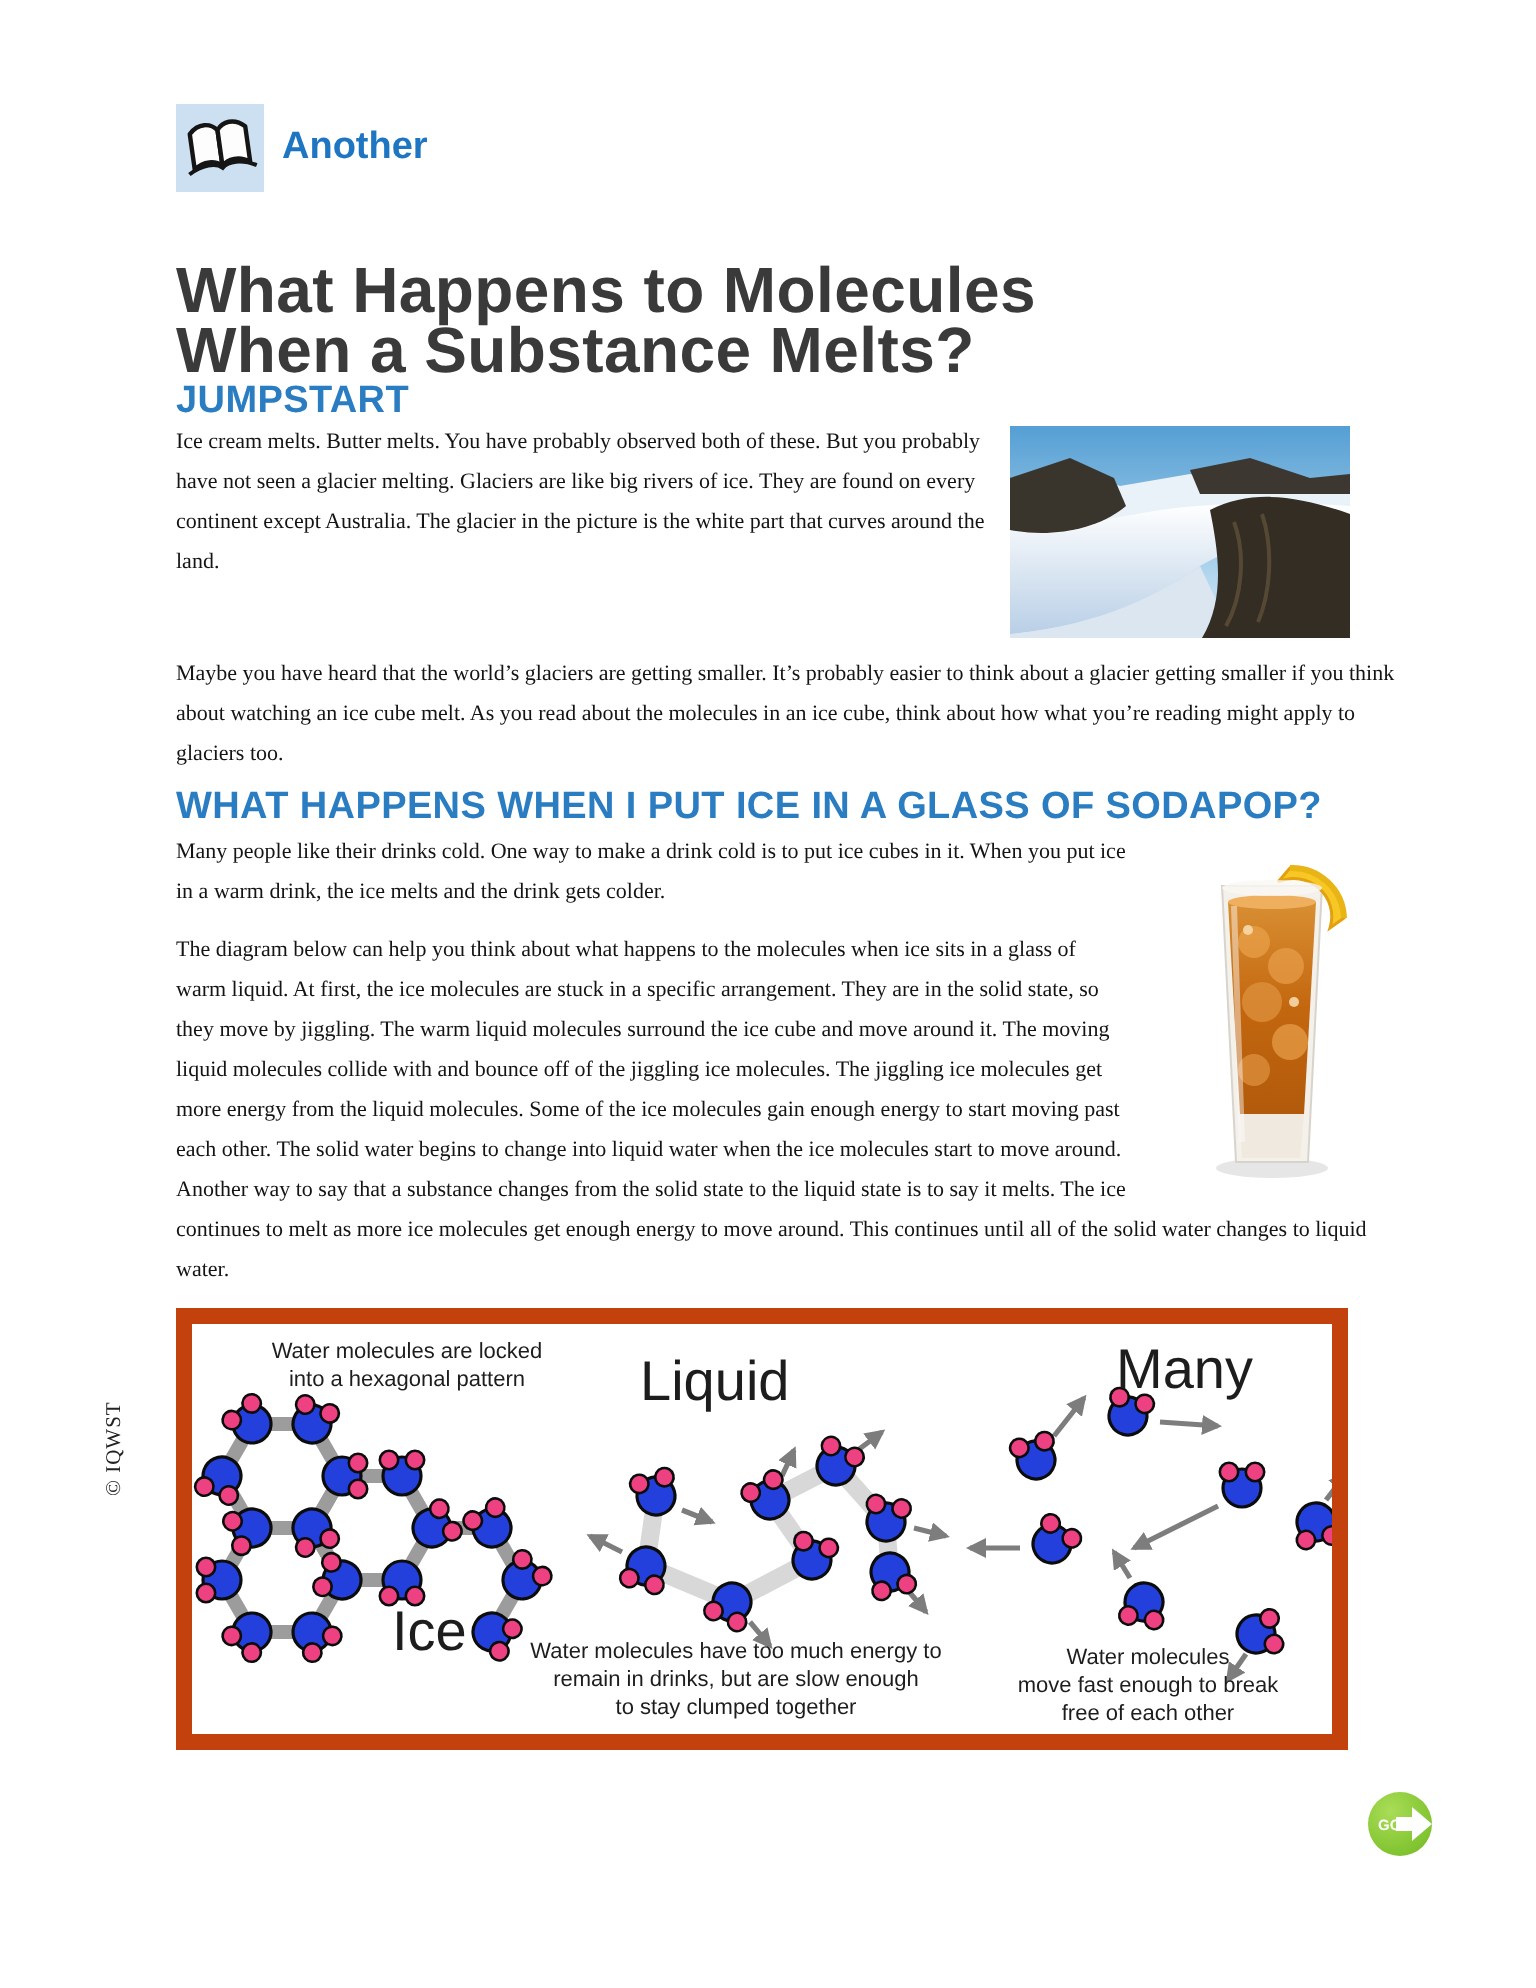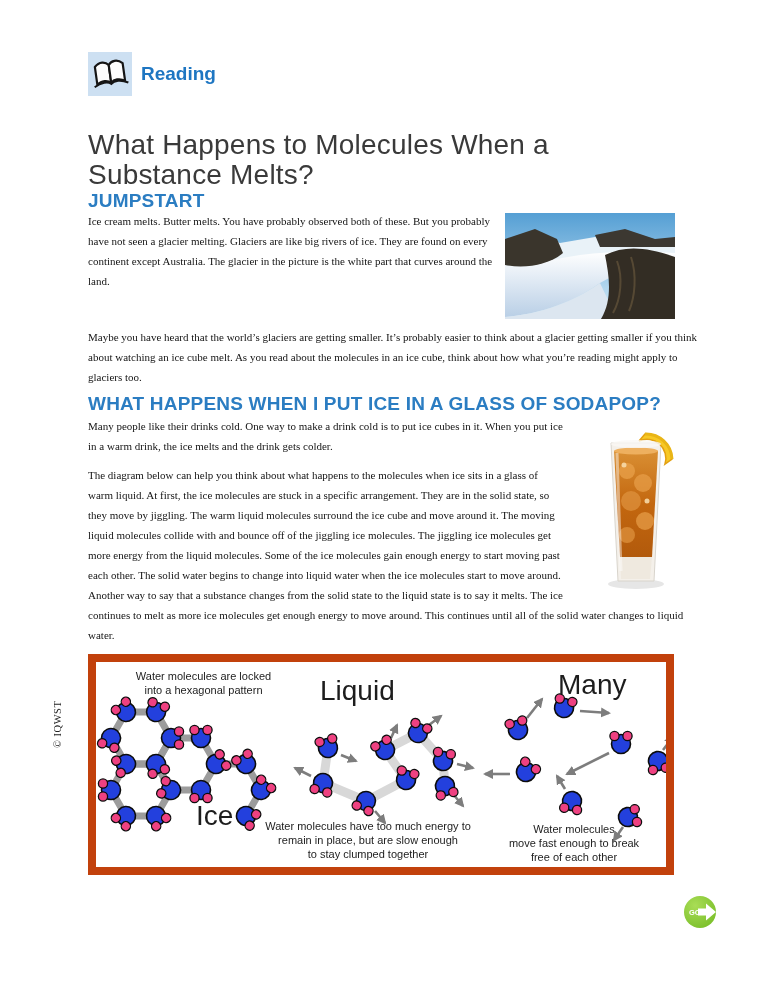--- a/index.html
+++ b/index.html
@@ -4,22 +4,22 @@
 <style>
   html,body{margin:0;padding:0;background:#fff;}
   .page{position:relative;width:768px;height:994px;background:#ffffff;overflow:hidden;
         font-family:"Liberation Serif",serif;color:#141414;}
   .content{position:absolute;left:88px;top:0;width:618px;}
 
   header{margin-top:52px;display:flex;align-items:center;gap:9px;height:44px;}
   .book-badge{width:44px;height:44px;background:#cde0f2;flex:0 0 auto;}
   .reading-label{font-family:"Liberation Sans",sans-serif;font-weight:bold;font-size:19px;color:#1e76c2;}
 
-  h1{margin:34px 0 0 0;font-family:"Liberation Sans",sans-serif;font-weight:normal;
-     font-size:28px;line-height:30px;color:#3a3a3a;width:500px;letter-spacing:.2px;}
+  h1{margin:34px 0 0 0;font-family:"Liberation Sans",sans-serif;font-weight:bold;
+     font-size:32px;line-height:30px;color:#3a3a3a;width:500px;letter-spacing:.2px;}
   h2{margin:0;font-family:"Liberation Sans",sans-serif;font-weight:bold;
      font-size:19px;line-height:16px;color:#2b7dc2;letter-spacing:.2px;}
   h2.jumpstart{margin-top:3px;margin-bottom:2px;}
   h2.sodapop{clear:both;margin-top:1px;margin-bottom:4px;}
 
   p{margin:0 0 9px 0;font-size:11px;line-height:20px;}
   p.clear{clear:both;}
   strong{font-weight:normal;}
 
   .glacier{float:right;width:170px;height:106px;margin:2px 31px 8px 12px;}
@@ -58,21 +58,21 @@
     <header>
       <div class="book-badge">
         <svg viewBox="0 0 44 44">
           <g transform="rotate(-8 22 22)">
             <path d="M8,13 C13,8 19,9 22,13 L22,31 C19,28 13,27 8,31 Z" fill="#fdfdfd" stroke="#151515" stroke-width="2.2" stroke-linejoin="round"></path>
             <path d="M36,13 C31,8 25,9 22,13 L22,31 C25,28 31,27 36,31 Z" fill="#fdfdfd" stroke="#151515" stroke-width="2.2" stroke-linejoin="round"></path>
             <path d="M5,33 C12,29 19,29 22,32 C25,29 32,29 39,33" fill="none" stroke="#151515" stroke-width="2"></path>
           </g>
         </svg>
       </div>
-      <span class="reading-label">Reading</span>
+      <span class="reading-label">Another</span>
     </header>
 
     <h1>What Happens to Molecules When a Substance Melts?</h1>
 
     <h2 class="jumpstart">JUMPSTART</h2>
 
     <div class="wrapblock">
       <div class="glacier">
         <svg viewBox="0 0 170 106" preserveAspectRatio="none">
           <defs>
@@ -205,21 +205,21 @@
           <use href="#mol" transform="translate(476,139) rotate(190)"></use>
           <use href="#mol" transform="translate(532,155) rotate(80)"></use>
         </g>
       </svg>
 
       <div class="dcap ice-cap">Water molecules are locked
 into a hexagonal pattern</div>
       <div class="dlabel ice-lab">Ice</div>
       <div class="dlabel liq-lab">Liquid</div>
       <div class="dcap liq-cap">Water molecules have too much energy to
-remain in place, but are slow enough
+remain in drinks, but are slow enough
 to stay clumped together</div>
       <div class="dlabel vap-lab">Many</div>
       <div class="dcap vap-cap">Water molecules
 move fast enough to break
 free of each other</div>
     </div>
 
   </div>
 
   <div class="go-btn">

